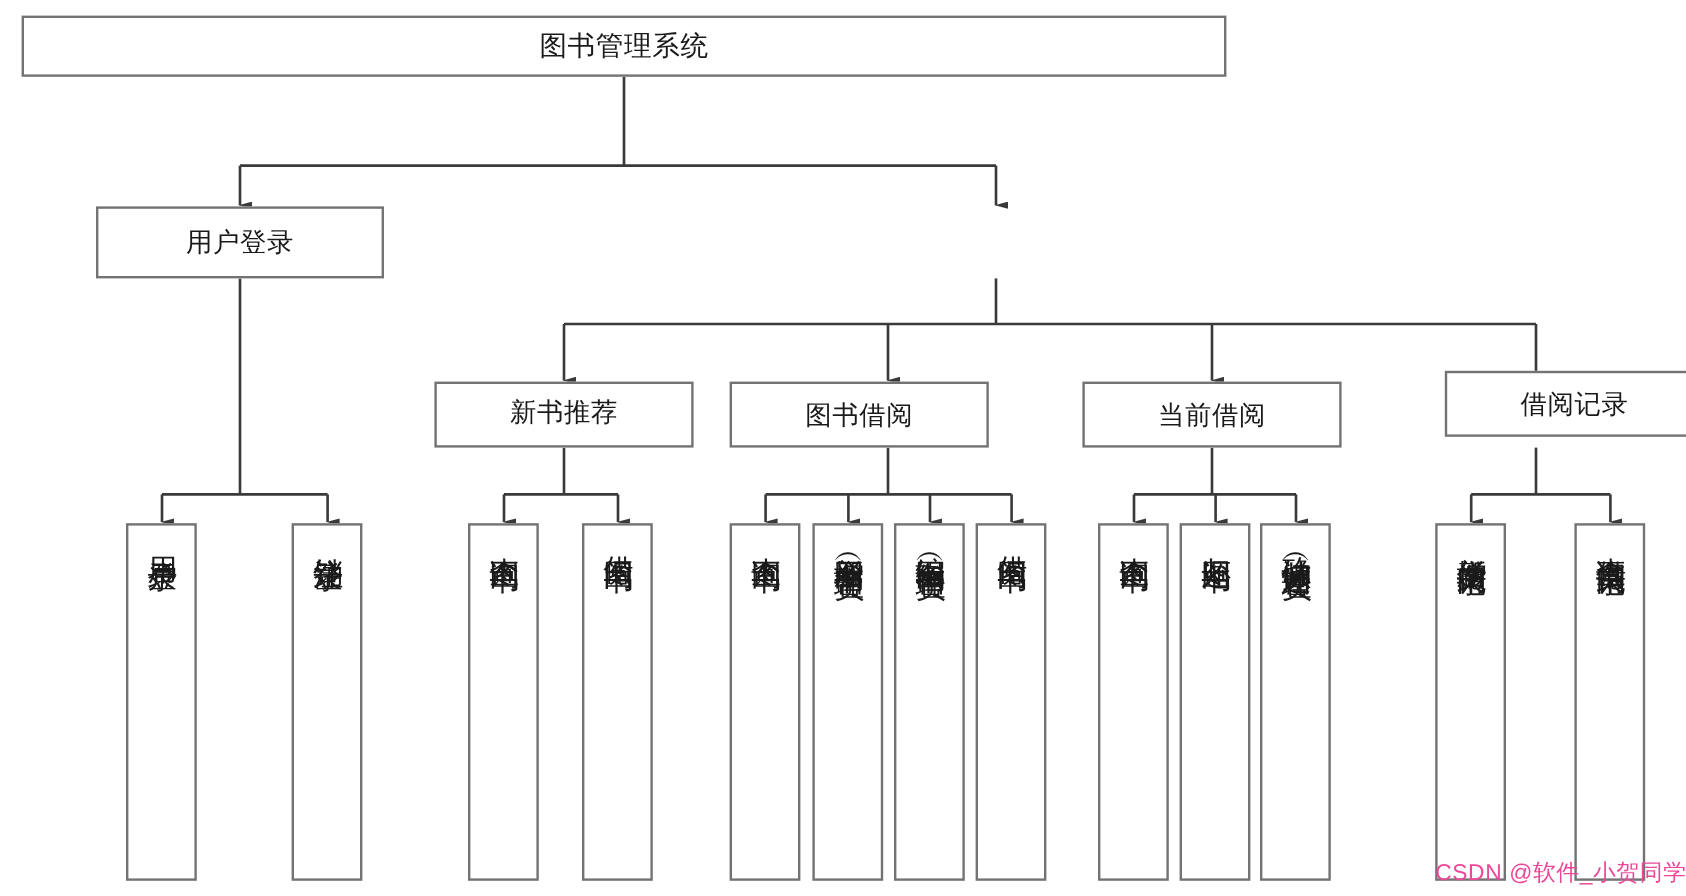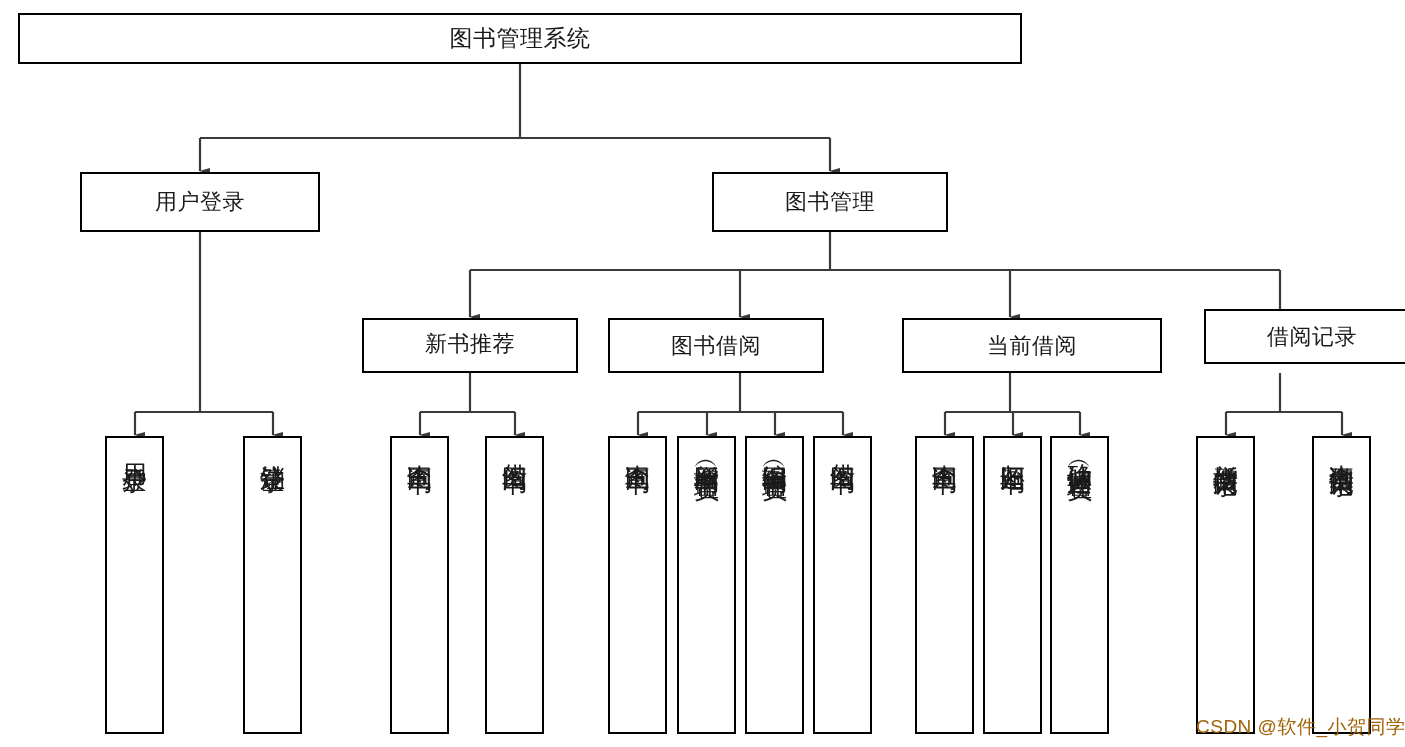--- a/index.html
+++ b/index.html
@@ -6,21 +6,21 @@
   body{
     font-family:"Liberation Sans","DejaVu Sans",sans-serif;
     width:1405px;height:747px;overflow:hidden;position:relative;
   }
   #stage{position:relative;width:1405px;height:747px;background:#fff;}
   svg#wires{position:absolute;left:0;top:0;width:1405px;height:747px;}
   .node{
     position:absolute;
     box-sizing:border-box;
     background:#ffffff;
-    border:2px solid #000000;
+    border:2px solid #737373;
     display:flex;
     align-items:center;
     justify-content:center;
     color:#1a1a1a;
   }
   .node .label{
     white-space:nowrap;
     line-height:1.0;
   }
   .node.horiz .label{
@@ -35,21 +35,21 @@
   .node.vert .label{
     writing-mode:vertical-rl;
     text-orientation:upright;
     font-size:25px;
     letter-spacing:2px;
     line-height:1.0;
   }
   .node.root .label{font-size:23px;}
   .watermark{
     position:absolute;
-    color:#a16207;
+    color:#ec4899;
     font-size:19px;
     white-space:nowrap;
     letter-spacing:0.5px;
     pointer-events:none;
   }
 </style>
 </head>
 <body>
 
 <div id="stage">
@@ -97,31 +97,28 @@
       </g>
   </svg>
 
   <div class="node horiz root" style="left: 18px; top: 13px; width: 1004px; height: 51px;">
     <span class="label">图书管理系统</span>
   </div>
 
   <div class="node horiz" style="left: 80px; top: 172px; width: 240px; height: 60px;">
     <span class="label">用户登录</span>
   </div>
-  <div class="node horiz" style="left: 712px; top: 172px; width: 236px; height: 60px;">
-    <span class="label">图书管理</span>
-  </div>
 
   <div class="node horiz" style="left: 362px; top: 318px; width: 216px; height: 55px; font-family: Liberation Mono, monospace;">
     <span class="label">新书推荐</span>
   </div>
   <div class="node horiz" style="left: 608px; top: 318px; width: 216px; height: 55px;">
     <span class="label">图书借阅</span>
   </div>
-  <div class="node horiz" style="left: 902px; top: 318px; width: 260px; height: 55px; justify-content: center;">
+  <div class="node horiz" style="left: 902px; top: 318px; width: 216px; height: 55px; justify-content: center;">
     <span class="label">当前借阅</span>
   </div>
   <div class="node horiz" style="left: 1172px; top: 309px; width: 216px; height: 55px; margin-left: 32px;">
     <span class="label">借阅记录</span>
   </div>
 
   <div class="node vert" style="left: 105px; top: 436px; width: 59px; height: 298px;">
     <span class="label">用户登录</span>
   </div>
   <div class="node vert" style="left: 243px; top: 436px; width: 59px; height: 298px;">

